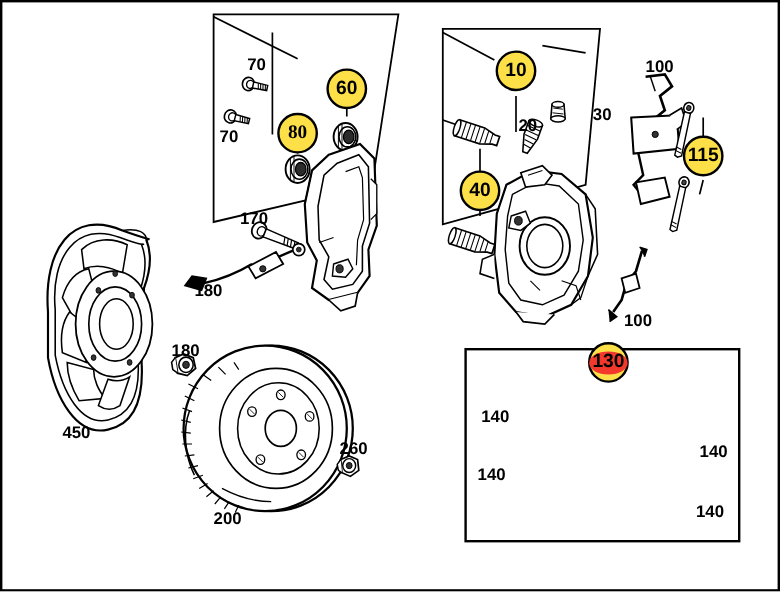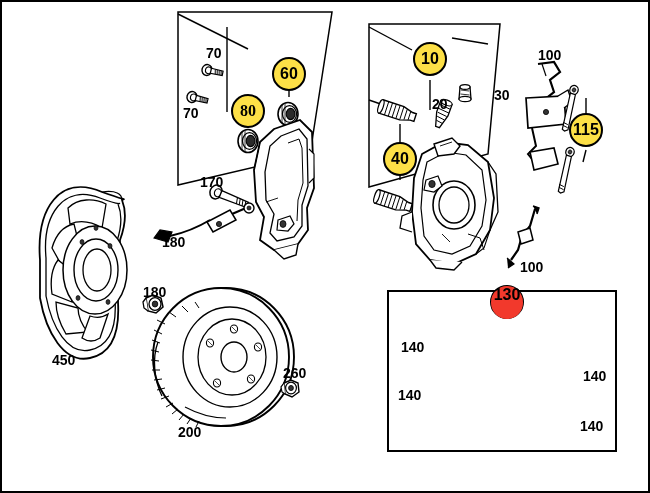--- a/index.html
+++ b/index.html
@@ -35,21 +35,21 @@
     display:flex;align-items:center;justify-content:center;
     font-family:"Liberation Sans", sans-serif;
     font-weight:bold;font-size:16px;color:#000000;
     z-index:5;
     text-align:right;
   }
   .callout.hl{ }
   .callout.hl .ctext{
     background:#f2392c;
     border-radius:50%;
-    padding:1px 3px 16px 3px;
+    padding:1px 3px 2px 3px;
     color:#000000;
     line-height:1;
     display:inline-block;
   }
   .ctext{display:inline-block;}
   .pad-box{
     position:absolute;
     border:2px solid #000000;
     background:#ffffff;
     box-sizing:border-box;

